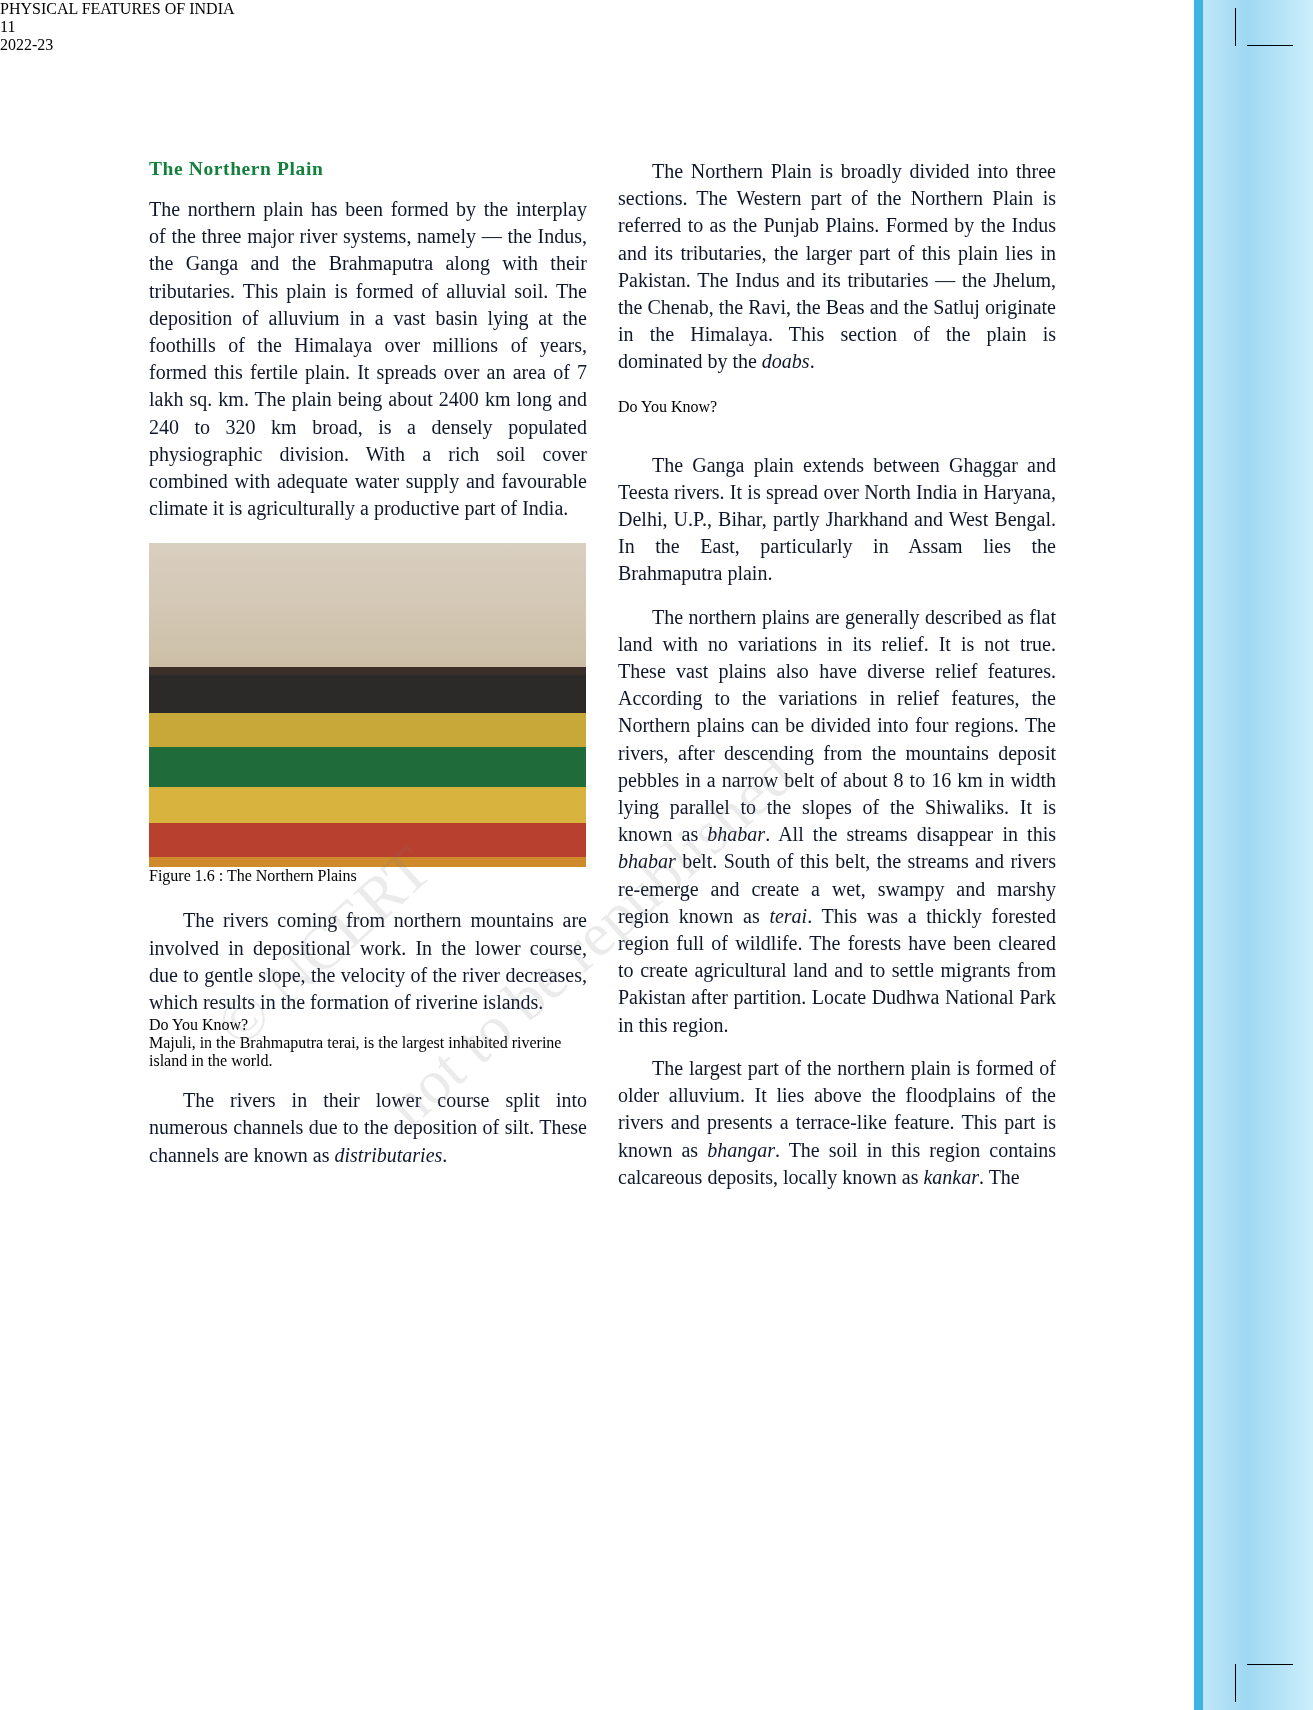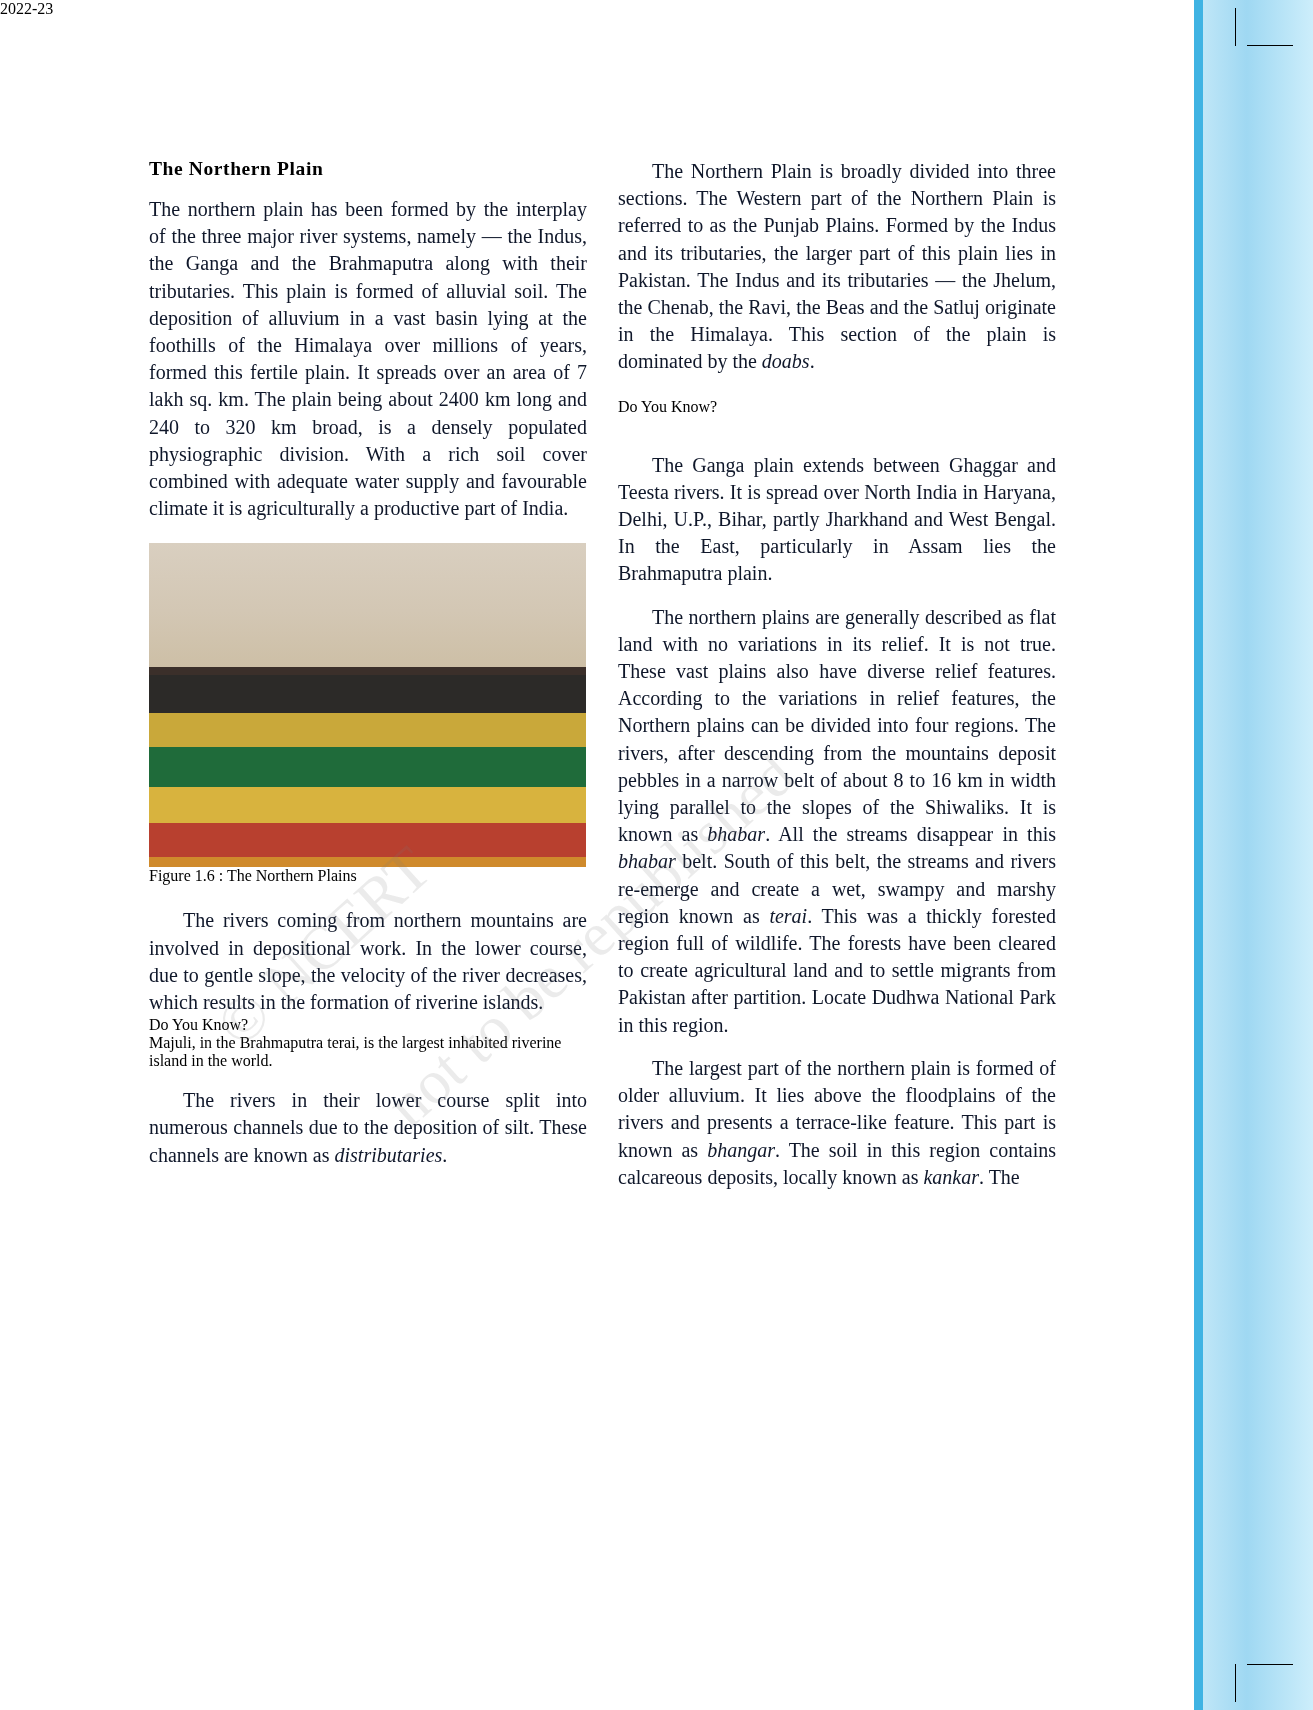--- a/index.html
+++ b/index.html
@@ -68,21 +68,21 @@
     display: flex;
     gap: 31px;
   }
   .col { width: 438px; }
 
   h2.section-title {
     font-family: "Liberation Serif", serif;
     font-weight: bold;
     font-size: 19.5px;
     letter-spacing: 0.6px;
-    color: #000000;
+    color: #15803d;
     margin-bottom: 16px;
   }
 
   p.body {
     font-size: 20px;
     line-height: 27.2px;
     text-align: justify;
     color: #0f172a;
     margin-bottom: 0;
   }
@@ -308,16 +308,21 @@
       </p>
 
     </div>
   </div>
 
   <div class="watermark">
     <span class="wm1">© NCERT</span>
     <span class="wm2">not to be republished</span>
   </div>
 
+  <div class="footer">
+    <div class="footer-title">PHYSICAL  FEATURES  OF  INDIA</div>
+    <div class="footer-rule"></div>
+    <div class="footer-page">11</div>
+  </div>
 
   <div class="year">2022-23</div>
 
 </div>
 
 </body></html>

